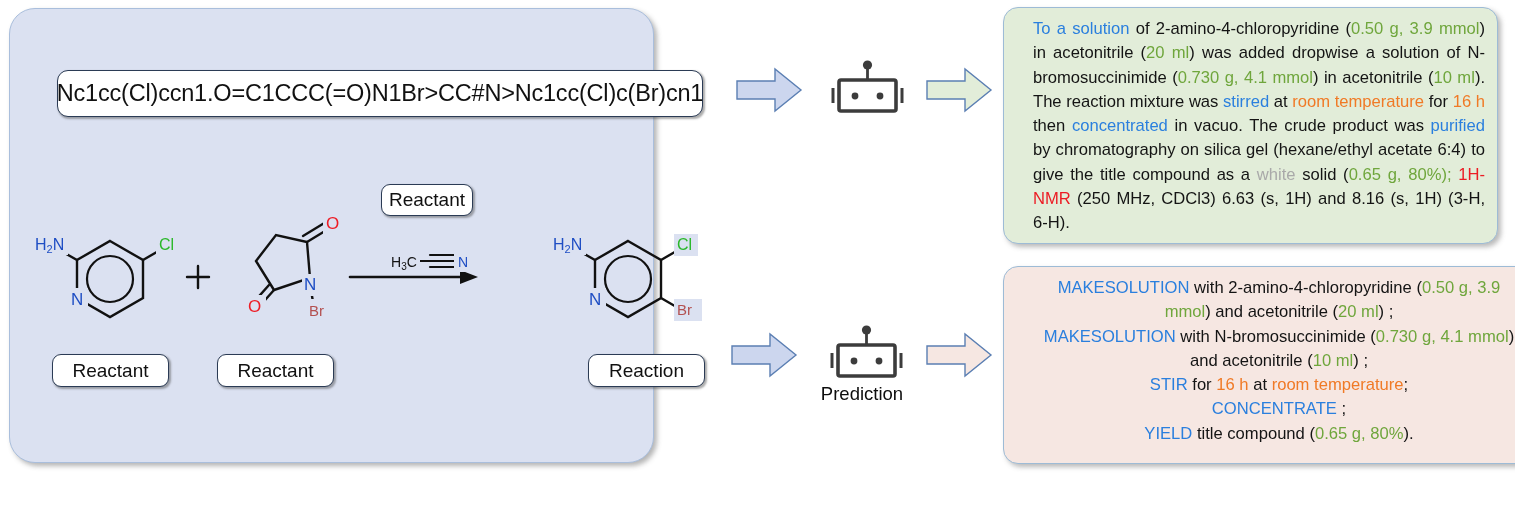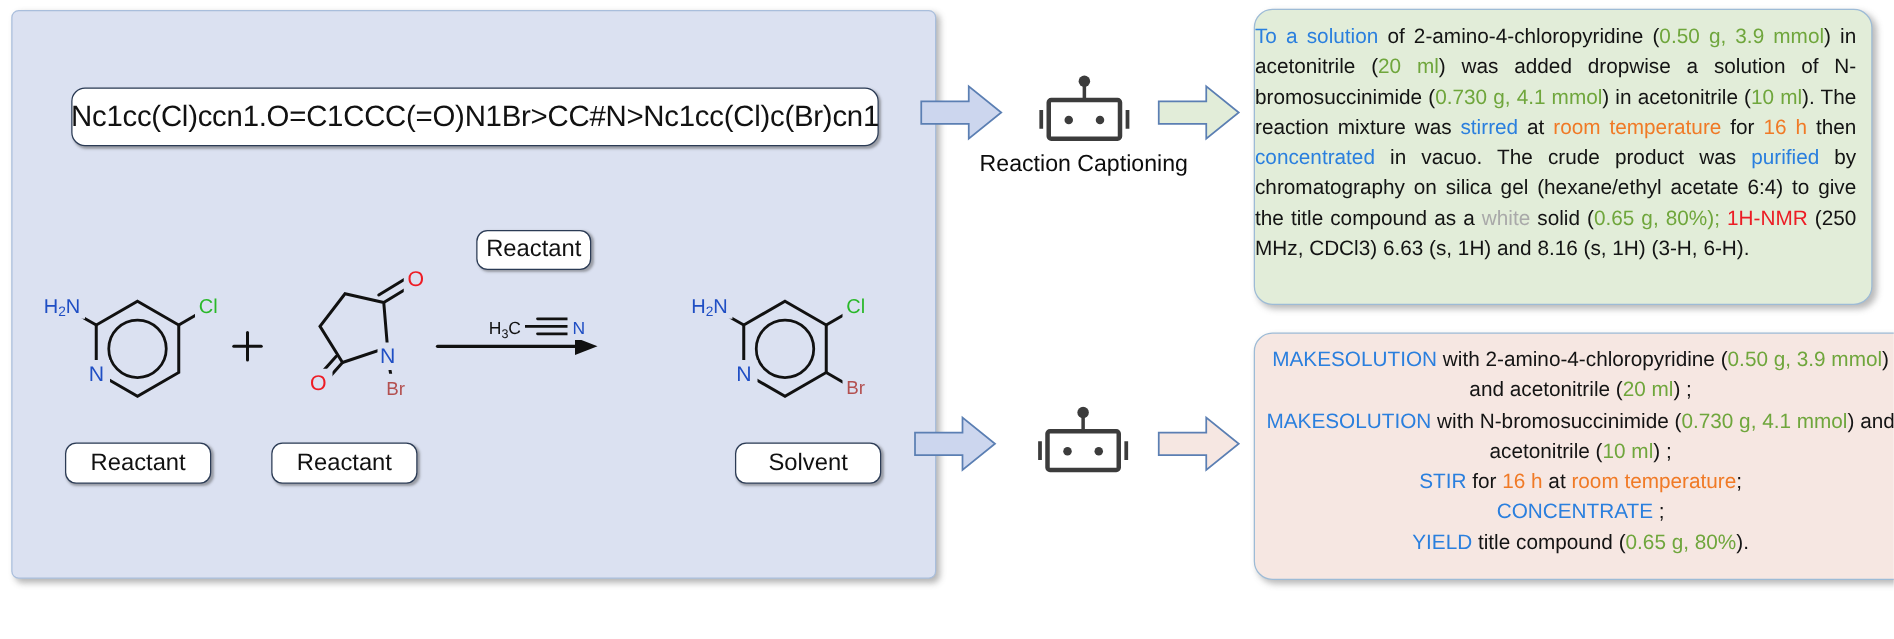--- a/index.html
+++ b/index.html
@@ -10,24 +10,24 @@
     width: 1515px; height: 511px;
     position: relative;
     font-family: "Liberation Sans", sans-serif;
     overflow: hidden;
   }
 
   
   #reaction-panel {
     position: absolute;
     left: 9px; top: 8px;
-    width: 740px; height: 455px;
+    width: 645px; height: 455px;
     background: #dbe1f1;
     border: 1px solid #a9bedc;
-    border-radius: 6px;
+    border-radius: 26px;
     box-shadow: 3px 3px 5px rgba(90,90,90,0.45);
     box-sizing: border-box;
   }
 
   .pill {
     background: #ffffff;
     border: 1.6px solid #2b3b55;
     border-radius: 9px;
     box-sizing: border-box;
     display: flex;
@@ -87,21 +87,21 @@
 
   
   .outbox {
     position: absolute;
     box-sizing: border-box;
     border-radius: 15px;
     font-size: 16.6px;
     line-height: 1.465;
     text-align: justify;
     color: #141414;
-    padding: 9px 12px 8px 0;
+    padding: 9px 12px 8px 29px;
     box-shadow: 3px 3px 5px rgba(90,90,90,0.42);
   }
   #caption-box {
     left: 1003px; top: 7px;
     width: 495px; height: 237px;
     background: #e2edd9;
     border: 1px solid #9dbbd6;
   }
   #procedure-box {
     left: 1003px; top: 266px;
@@ -130,21 +130,21 @@
   <div id="solvent-label" class="pill">
     <span>Reactant</span>
   </div>
   <div id="reactant1-label" class="pill">
     <span>Reactant</span>
   </div>
   <div id="reactant2-label" class="pill">
     <span>Reactant</span>
   </div>
   <div id="product-label" class="pill">
-    <span>Solvent</span>
+    <span>Reaction</span>
   </div>
 
   <svg id="scheme" width="706" height="455" viewBox="0 0 706 455">
     <g stroke="#111" stroke-width="2.4" fill="none" stroke-linecap="round">
 
       <g>
         <polygon points="100,232 133,251 133,289 100,308 67,289 67,251" fill="none"></polygon>
         <circle cx="100" cy="270" r="23" stroke="#111" stroke-width="2.2" fill="none"></circle>
 
         <line x1="67" y1="251" x2="44" y2="238"></line>
@@ -238,38 +238,38 @@
       <line x1="132.5" y1="20" x2="132.5" y2="7" stroke-width="2.8"></line>
       <circle cx="132.5" cy="5" r="4.6" fill="#3c3c3c" stroke="none"></circle>
       <line x1="98" y1="28" x2="98" y2="43" stroke-width="3"></line>
       <line x1="167" y1="28" x2="167" y2="43" stroke-width="3"></line>
       <circle cx="120" cy="36" r="3.4" fill="#3c3c3c" stroke="none"></circle>
       <circle cx="145" cy="36" r="3.4" fill="#3c3c3c" stroke="none"></circle>
     </g>
 
     <polygon points="192,21 230,21 230,9 256,30 230,51 230,39 192,39" fill="#e2edd9" stroke="#5b7fb3" stroke-width="1.4"></polygon>
   </svg>
-  <div class="pipeline-caption" style="left:2px; top:60px;">Reaction Captioning</div>
 </div>
 
 <div class="pipeline" style="left:730px; top:325px; width:270px; height:110px;">
   <svg width="270" height="60" viewBox="0 0 270 60" style="position:absolute;left:0;top:0;">
     <polygon points="2,21 40,21 40,9 66,30 40,51 40,39 2,39" fill="#ccd6ee" stroke="#5b7fb3" stroke-width="1.4"></polygon>
     <g stroke="#3c3c3c" fill="none" stroke-width="3.2">
       <rect x="108" y="20" width="57" height="31" rx="2" stroke-width="3.6"></rect>
       <line x1="136.5" y1="20" x2="136.5" y2="7" stroke-width="2.8"></line>
       <circle cx="136.5" cy="5" r="4.6" fill="#3c3c3c" stroke="none"></circle>
       <line x1="102" y1="28" x2="102" y2="43" stroke-width="3"></line>
       <line x1="171" y1="28" x2="171" y2="43" stroke-width="3"></line>
       <circle cx="124" cy="36" r="3.4" fill="#3c3c3c" stroke="none"></circle>
       <circle cx="149" cy="36" r="3.4" fill="#3c3c3c" stroke="none"></circle>
     </g>
     <polygon points="197,21 235,21 235,9 261,30 235,51 235,39 197,39" fill="#f6e7e2" stroke="#5b7fb3" stroke-width="1.4"></polygon>
   </svg>
   <div class="pipeline-caption" style="left:2px; top:58px;">
+    <div>Prediction</div>
   </div>
 </div>
 
 <div id="caption-box" class="outbox">
   <span id="caption-text"><span class="c-blue">To a solution</span><span> of 2-amino-4-chloropyridine (</span><span class="c-green">0.50 g, 3.9 mmol</span><span>) in acetonitrile (</span><span class="c-green">20 ml</span><span>) was added dropwise a solution of N-bromosuccinimide (</span><span class="c-green">0.730 g, 4.1 mmol</span><span>) in acetonitrile (</span><span class="c-green">10 ml</span><span>). The reaction mixture was </span><span class="c-blue">stirred</span><span> at </span><span class="c-orange">room temperature</span><span> for </span><span class="c-orange">16 h</span><span> then </span><span class="c-blue">concentrated</span><span> in vacuo. The crude product was </span><span class="c-blue">purified</span><span> by chromatography on silica gel (hexane/ethyl acetate 6:4) to give the title compound as a </span><span class="c-grey">white</span><span> solid (</span><span class="c-green">0.65 g, 80%);</span><span> </span><span class="c-red">1H-NMR</span><span> (250 MHz, CDCl3) 6.63 (s, 1H) and 8.16 (s, 1H) (3-H, 6-H).</span></span>
 </div>
 
 <div id="procedure-box" class="outbox">
   <span id="procedure-text"><span class="pline"><span class="c-blue">MAKESOLUTION</span><span> with 2-amino-4-chloropyridine (</span><span class="c-green">0.50 g, 3.9 mmol</span><span>) and acetonitrile (</span><span class="c-green">20 ml</span><span>) ;</span></span><span class="pline"><span class="c-blue">MAKESOLUTION</span><span> with N-bromosuccinimide (</span><span class="c-green">0.730 g, 4.1 mmol</span><span>) and acetonitrile (</span><span class="c-green">10 ml</span><span>) ;</span></span><span class="pline"><span class="c-blue">STIR</span><span> for </span><span class="c-orange">16 h</span><span> at </span><span class="c-orange">room temperature</span><span>;</span></span><span class="pline"><span class="c-blue">CONCENTRATE</span><span> ;</span></span><span class="pline"><span class="c-blue">YIELD</span><span> title compound (</span><span class="c-green">0.65 g, 80%</span><span>).</span></span></span>
 </div>

